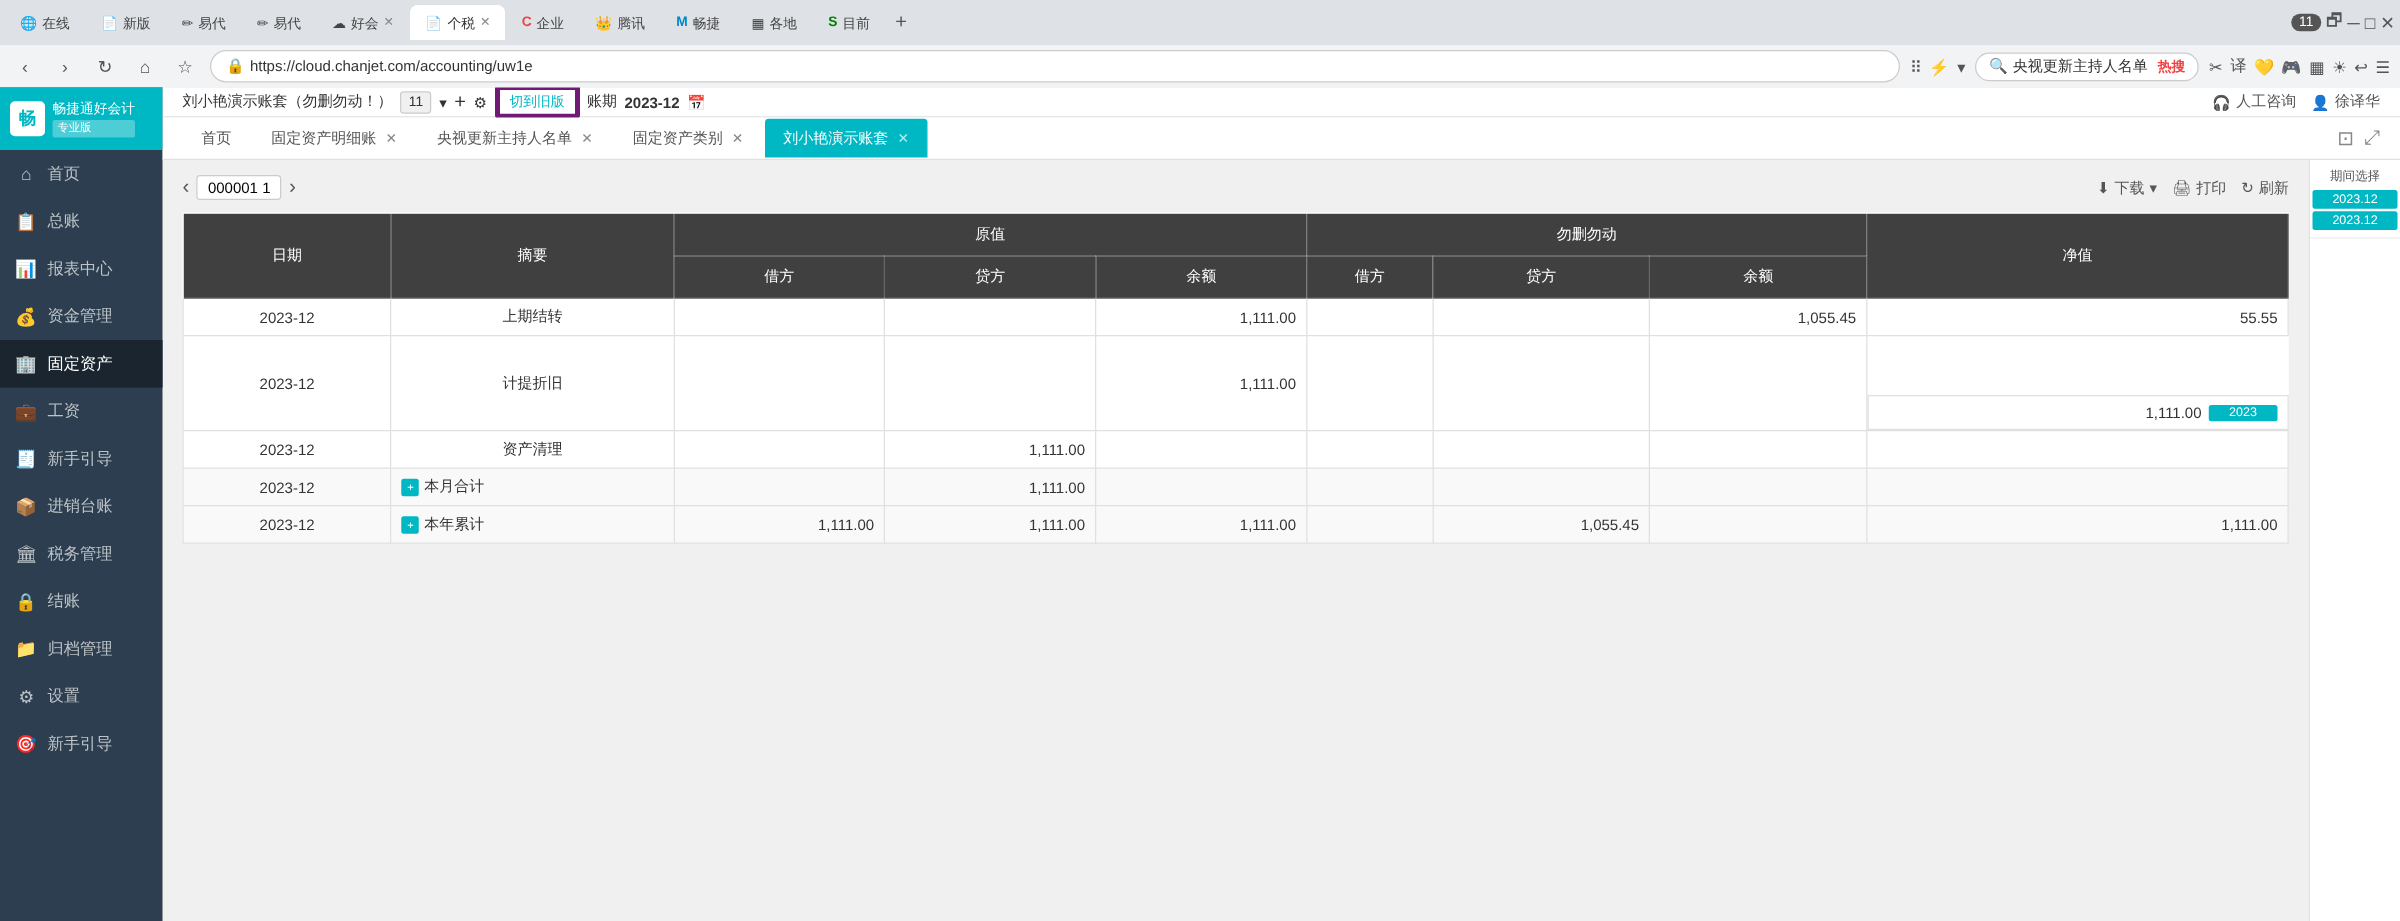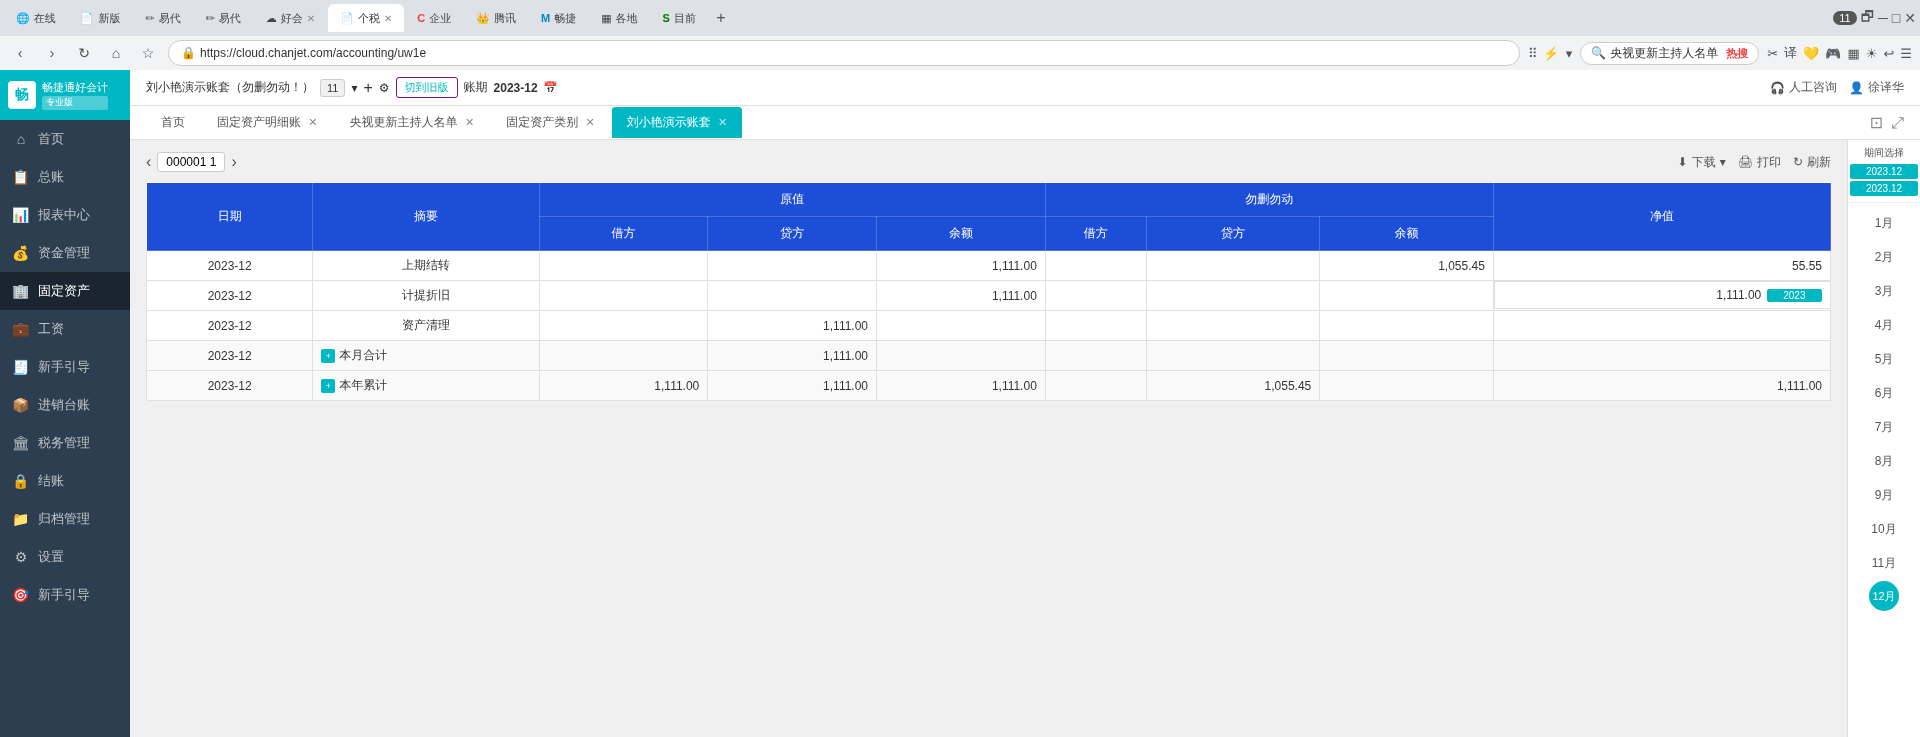--- a/index.html
+++ b/index.html
@@ -28,46 +28,46 @@
     .sidebar { width: 130px; background: #2c3e50; display: flex; flex-direction: column; color: #fff; flex-shrink: 0; }
     .sidebar-logo { background: #00b8c4; padding: 10px 8px; display: flex; align-items: center; gap: 6px; }
     .logo-icon { width: 28px; height: 28px; background: #fff; border-radius: 4px; display: flex; align-items: center; justify-content: center; color: #00b8c4; font-size: 14px; font-weight: bold; }
     .logo-text { font-size: 11px; color: #fff; line-height: 1.3; }
     .logo-badge { font-size: 9px; background: rgba(255,255,255,0.3); padding: 1px 4px; border-radius: 2px; margin-top: 2px; }
     .sidebar-item { display: flex; align-items: center; gap: 8px; padding: 10px 12px; cursor: pointer; color: #bdc3c7; font-size: 13px; }
     .sidebar-item.active { background: #1a252f; color: #fff; }
     .sidebar-icon { font-size: 14px; width: 18px; text-align: center; }
 
     
-    .top-bar { background: #fff; border-bottom: 1px solid #e0e0e0; padding: 0 16px; height: 36px; display: flex; align-items: center; gap: 24px; }
+    .top-bar { background: #fff; border-bottom: 1px solid #e0e0e0; padding: 0 16px; height: 24px; display: flex; align-items: center; gap: 24px; }
     .account-info { display: flex; align-items: center; gap: 6px; font-size: 12px; color: #333; }
     .period-badge { background: #f0f0f0; border: 1px solid #ccc; border-radius: 3px; padding: 2px 6px; font-size: 11px; cursor: pointer; }
-    .switch-btn { background: #fff; border: 1px solid #701a75; color: #00b8c4; border-radius: 3px; padding: 2px 8px; font-size: 11px; cursor: pointer; }
+    .switch-btn { background: #fff; border: 4px solid #701a75; color: #00b8c4; border-radius: 3px; padding: 2px 8px; font-size: 11px; cursor: pointer; }
     .top-right { margin-left: auto; display: flex; align-items: center; gap: 12px; font-size: 12px; color: #555; }
     .top-right-btn { display: flex; align-items: center; gap: 4px; cursor: pointer; }
 
     
     .content-tabs { display: flex; align-items: center; background: #fff; border-bottom: 1px solid #e0e0e0; padding: 0 16px; gap: 2px; min-height: 34px; }
     .content-tab { padding: 6px 14px; font-size: 12px; color: #555; cursor: pointer; border-radius: 3px 3px 0 0; border: 1px solid transparent; }
     .content-tab.active { background: #00b8c4; color: #fff; border-color: #00b8c4; }
     .tab-x { font-size: 11px; margin-left: 4px; opacity: 0.7; }
 
     
     .toolbar-row { display: flex; align-items: center; justify-content: space-between; margin-bottom: 10px; }
     .pagination { display: flex; align-items: center; gap: 6px; font-size: 13px; }
     .page-nav { cursor: pointer; color: #555; font-size: 16px; }
     .page-code { border: 1px solid #ccc; border-radius: 3px; padding: 2px 8px; font-size: 12px; background: #fff; }
     .toolbar-actions { display: flex; align-items: center; gap: 12px; font-size: 12px; color: #555; }
     .action-btn { display: flex; align-items: center; gap: 4px; cursor: pointer; }
 
     
     .ledger-table { width: 100%; border-collapse: collapse; background: #fff; }
-    .ledger-table th { background: #1d4ed8; color: #fff; padding: 8px 6px; text-align: center; font-size: 12px; font-weight: normal; border: 1px solid rgba(255,255,255,0.2); }
+    .ledger-table th { background: #404040; color: #fff; padding: 8px 6px; text-align: center; font-size: 12px; font-weight: normal; border: 1px solid rgba(255,255,255,0.2); }
     .ledger-table td { padding: 6px 8px; border: 1px solid #e0e0e0; font-size: 12px; text-align: center; color: #333; }
-    .ledger-table .num-cell { text-align: right; }
+    .ledger-table .num-cell { text-align: right; margin-top: 47px; }
     .group-label { display: flex; align-items: center; gap: 4px; }
     .group-icon { width: 14px; height: 14px; background: #00b8c4; color: #fff; display: inline-flex; align-items: center; justify-content: center; font-size: 9px; border-radius: 2px; }
     .month-item { display: flex; align-items: center; justify-content: center; height: 32px; font-size: 12px; cursor: pointer; color: #555; }
   </style>
 </head>
 <body>
 
 <div class="browser-chrome">
   <div class="tab-bar">
     <div class="tab">
@@ -399,32 +399,16 @@
           </tbody>
         </table>
       </div>
 
       <div style="width:73px; background:#fff; border-left:1px solid #e0e0e0; display:flex; flex-direction:column; font-size:11px;">
         <div style="padding:4px 2px; text-align:center; font-size:10px; color:#333; border-bottom:1px solid #eee; writing-mode:horizontal-tb;">
           <div style="color:#555; font-size:10px; padding:2px;">期间选择</div>
           <div style="background:#00b8c4;color:#fff;font-size:10px;padding:2px 3px;border-radius:2px;margin:2px 0;">2023.12</div>
           <div style="background:#00b8c4;color:#fff;font-size:10px;padding:2px 3px;border-radius:2px;margin:2px 0;">2023.12</div>
         </div>
-        <div style="flex:1;overflow-y:auto;">
-          <div style="display:flex;flex-direction:column;align-items:center;gap:2px;padding:4px 0;">
-            <div class="month-item">1月</div>
-            <div class="month-item">2月</div>
-            <div class="month-item">3月</div>
-            <div class="month-item">4月</div>
-            <div class="month-item">5月</div>
-            <div class="month-item">6月</div>
-            <div class="month-item">7月</div>
-            <div class="month-item">8月</div>
-            <div class="month-item">9月</div>
-            <div class="month-item">10月</div>
-            <div class="month-item">11月</div>
-            <div style="background:#00b8c4;color:#fff;border-radius:50%;width:30px;height:30px;display:flex;align-items:center;justify-content:center;font-size:11px;cursor:pointer;">12月</div>
-          </div>
-        </div>
       </div>
     </div>
   </div>
 </div>
 
 </body></html>

